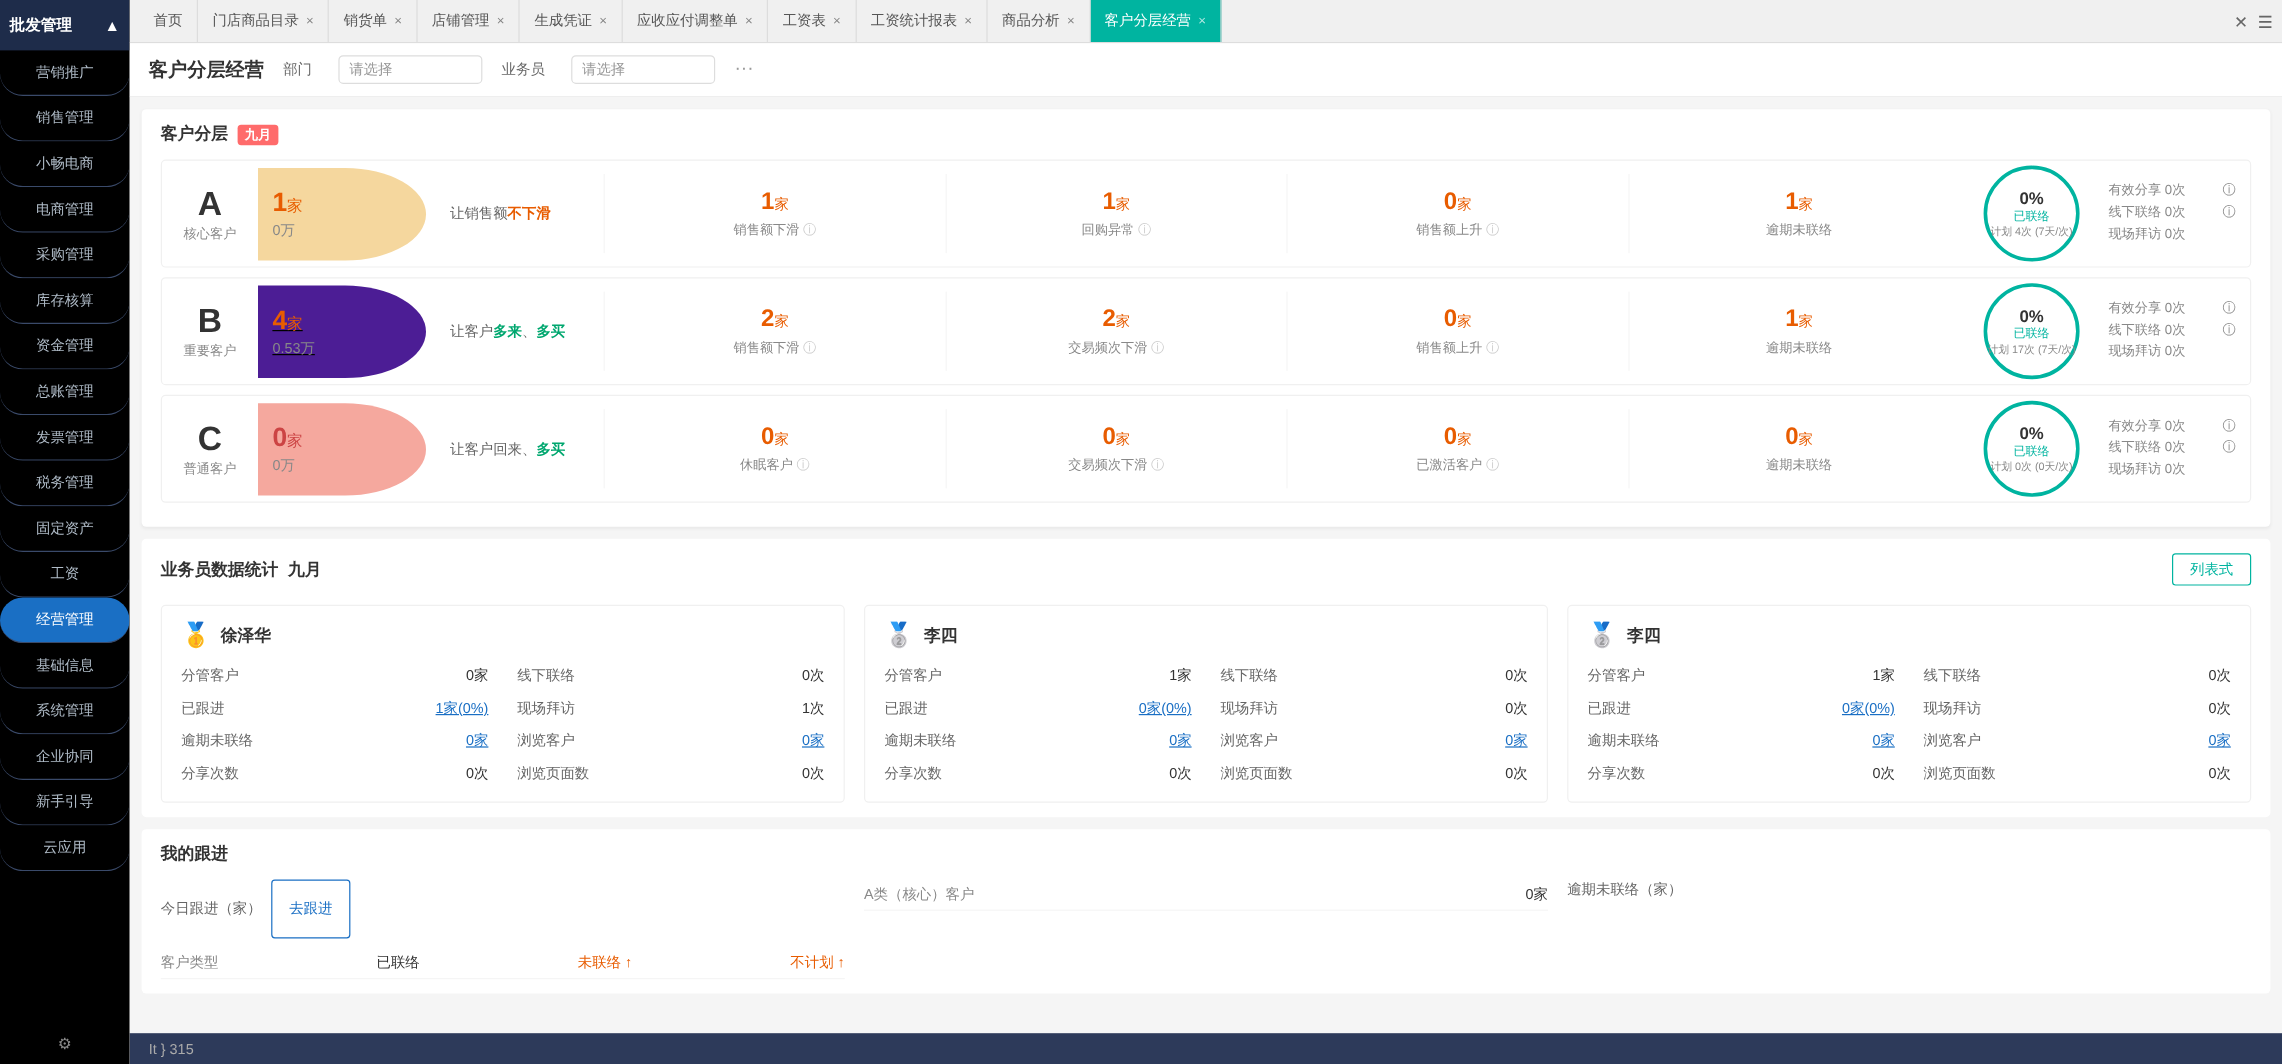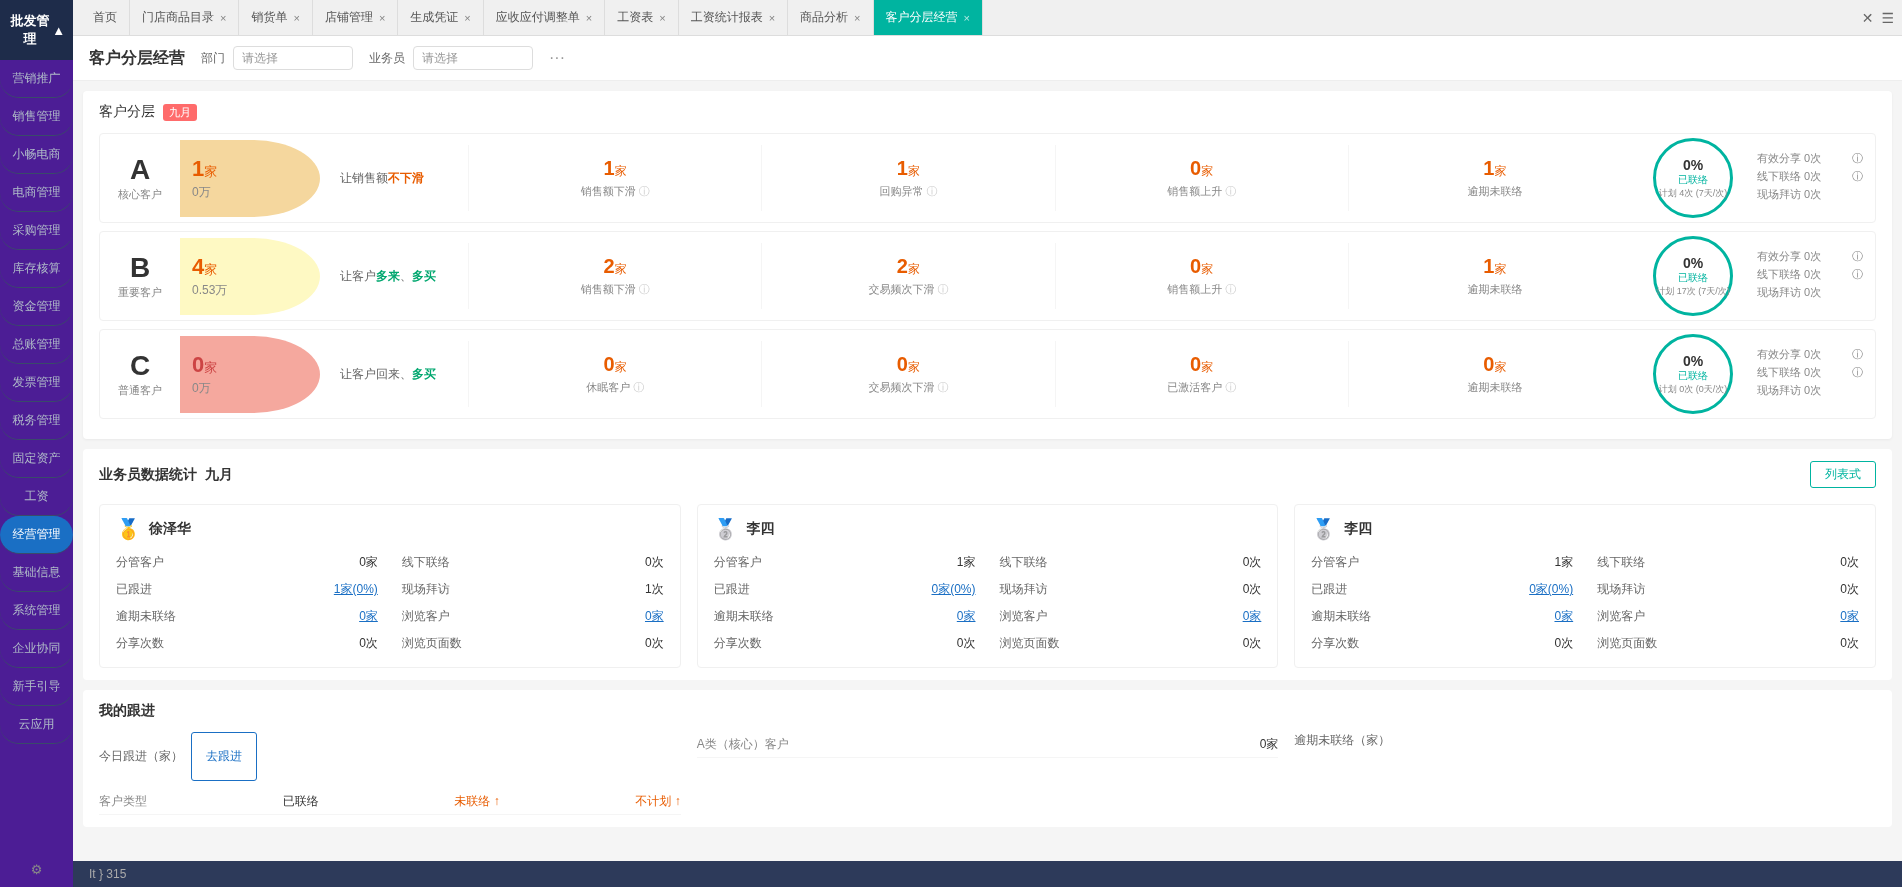--- a/index.html
+++ b/index.html
@@ -1,21 +1,21 @@
 <!DOCTYPE html>
 <html><head>
   <meta charset="utf-8">
   <style>
     * { box-sizing: border-box; margin: 0; padding: 0; }
     body { font-family: 'Microsoft YaHei', Arial, sans-serif; font-size: 13px; background: #f5f5f5; display: flex; height: 887px; overflow: hidden; }
 
     
     .sidebar {
-      width: 73px;
-      background: #4c1d95;
+      width: 108px;
+      background: #000000;
       color: #ccc;
       display: flex;
       flex-direction: column;
       flex-shrink: 0;
       height: 100%;
       overflow: hidden;
     }
     .sidebar-header {
       background: #1e2c4a;
       color: white;
@@ -115,21 +115,21 @@
       flex-shrink: 0;
     }
     .page-title {
       font-size: 16px;
       font-weight: bold;
       color: #333;
     }
     .filter-group {
       display: flex;
       align-items: center;
-      gap: 8px;
+      gap: 22px;
     }
     .filter-label { font-size: 12px; color: #666; }
     .filter-select {
       border: 1px solid #ddd;
       border-radius: 4px;
       padding: 4px 24px 4px 8px;
       font-size: 12px;
       color: #999;
       background: white;
       width: 120px;
@@ -141,21 +141,21 @@
     
     .section {
       background: white;
       margin: 10px;
       border-radius: 4px;
       padding: 12px 16px;
       box-shadow: 0 1px 3px rgba(0,0,0,0.05);
     }
     .section-title {
       font-size: 14px;
-      font-weight: normal;
+      font-weight: bold;
       color: #333;
       margin-bottom: 12px;
       display: flex;
       align-items: center;
       gap: 8px;
       text-align: right;
     }
     .section-title .month-badge {
       background: #ff6b6b;
       color: white;
@@ -194,21 +194,21 @@
     }
 
     .tier-count-block {
       width: 140px;
       flex-shrink: 0;
       padding: 16px 12px;
       border-radius: 0 50% 50% 0 / 0 40px 40px 0;
       margin-right: 8px;
     }
     .tier-a .tier-count-block { background: #f5d79e; }
-    .tier-b .tier-count-block { background: #fef9c3; }
+    .tier-b .tier-count-block { background: #4c1d95; text-decoration: underline; }
     .tier-c .tier-count-block { background: #f5a89e; }
 
     .tier-count-block .count-num {
       font-size: 22px;
       font-weight: bold;
       color: #e85c00;
     }
     .tier-count-block .count-unit { font-size: 13px; color: #e85c00; }
     .tier-count-block .count-money { font-size: 12px; color: #888; margin-top: 2px; }
 

